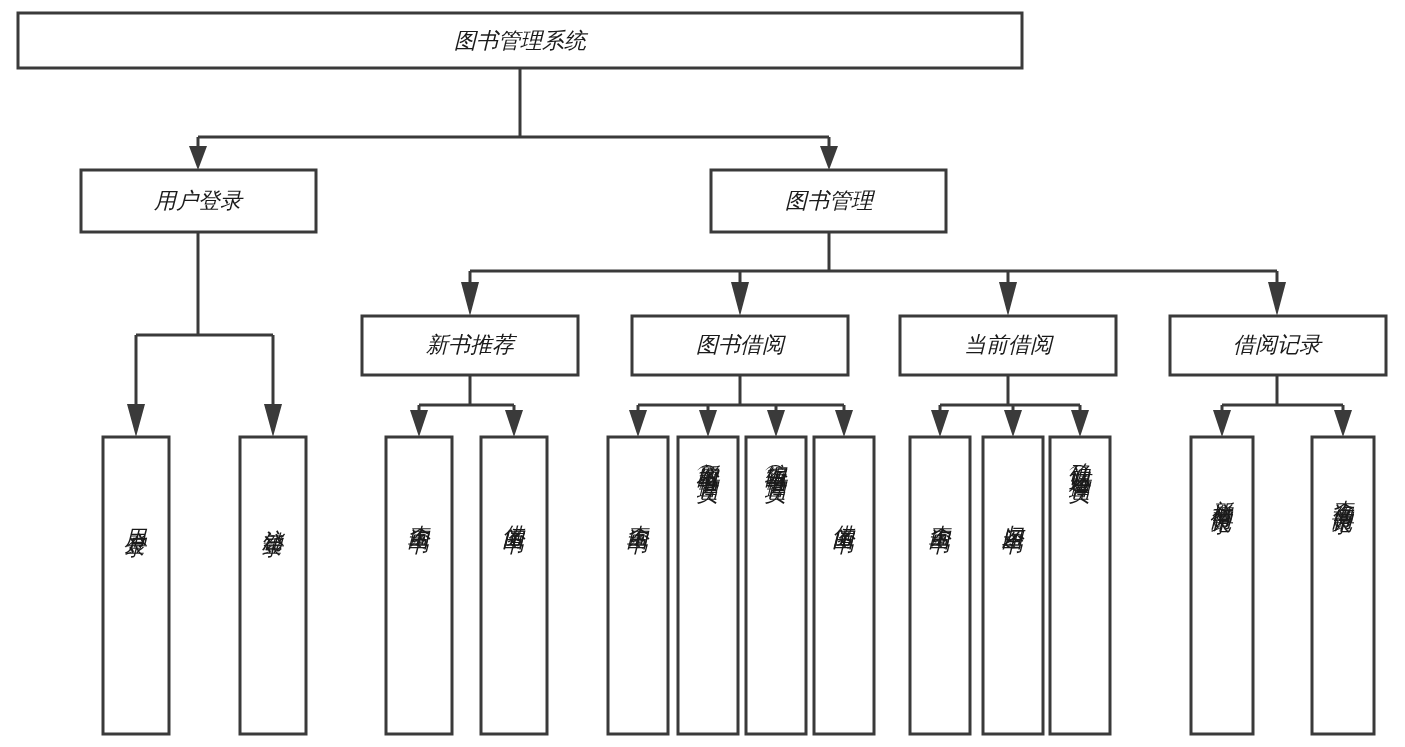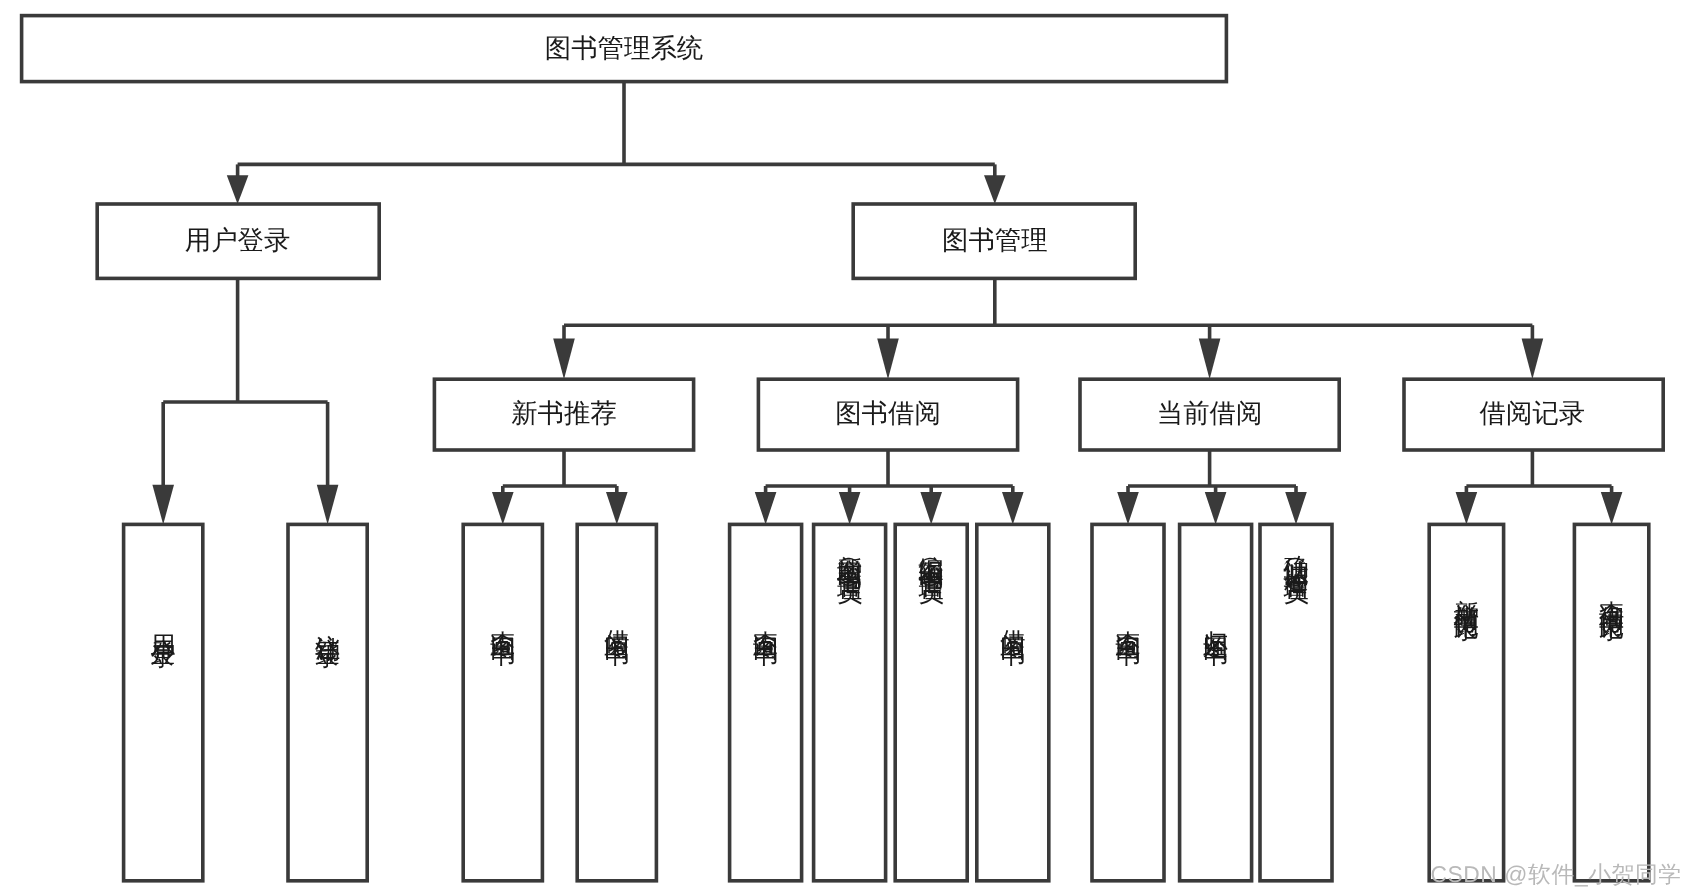--- a/index.html
+++ b/index.html
@@ -7,20 +7,21 @@
     margin: 0; padding: 0;
     background: #ffffff;
     font-family: "Liberation Sans", "DejaVu Sans", sans-serif;
   }
   #page {
     position: relative;
     width: 1405px;
     height: 747px;
     background: #ffffff;
     overflow: hidden;
+    font-style: italic;
   }
   #diagram { position: absolute; left: 0; top: 0; }
   .node-box {
     fill: #ffffff;
     stroke: #3a3a3a;
     stroke-width: 3;
   }
   .conn {
     stroke: #3a3a3a;
     stroke-width: 3;
@@ -183,15 +184,14 @@
   <div class="v-label-wrap" style="left:627px;  top:508px;">查询图书</div>
   <div class="v-label-wrap" style="left:697px;  top:446px;">新增图书（管理员）</div>
   <div class="v-label-wrap" style="left:765px;  top:446px;">编辑图书（管理员）</div>
   <div class="v-label-wrap" style="left:833px;  top:508px;">借阅图书</div>
   <div class="v-label-wrap" style="left:929px;  top:508px;">查询图书</div>
   <div class="v-label-wrap" style="left:1002px; top:508px;">归还图书</div>
   <div class="v-label-wrap" style="left:1069px; top:446px;">确认归还（管理员）</div>
   <div class="v-label-wrap" style="left:1211px; top:483px;">新增借阅记录</div>
   <div class="v-label-wrap" style="left:1332px; top:483px;">查询借阅记录</div>
 
-  <div class="watermark" style="left:1192px; top:716px;">CSDN @软件_小贺同学</div>
 
 </div>
 
 </body></html>

